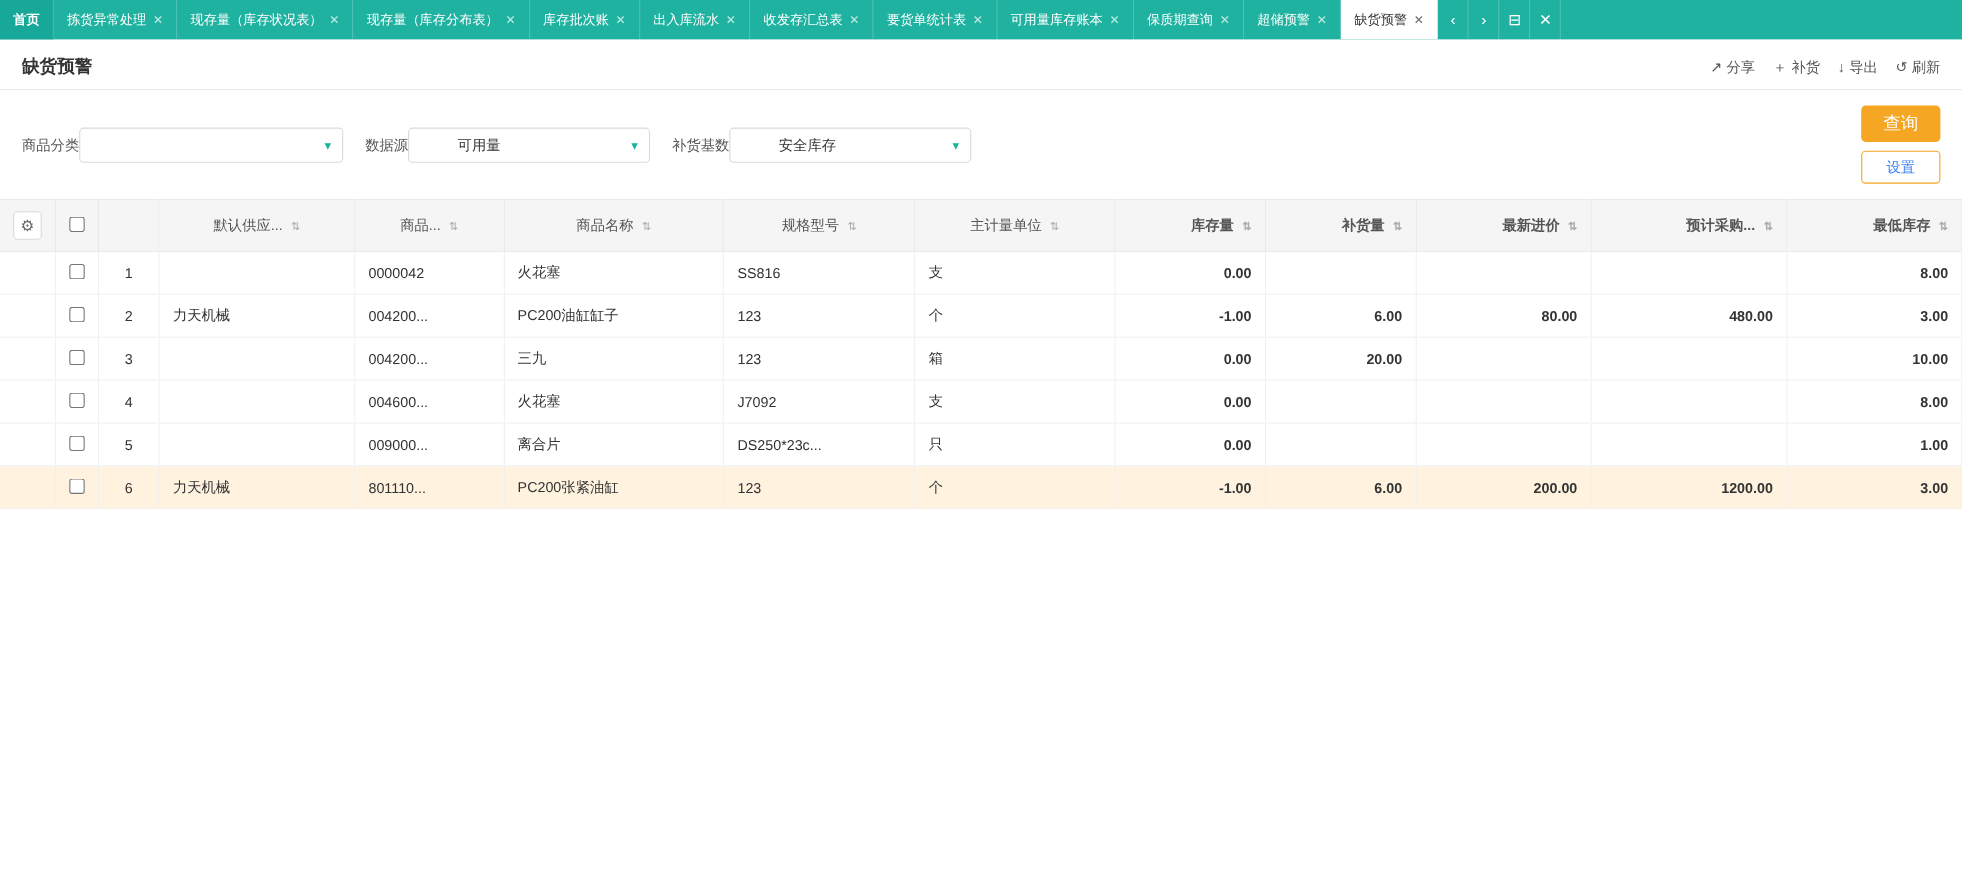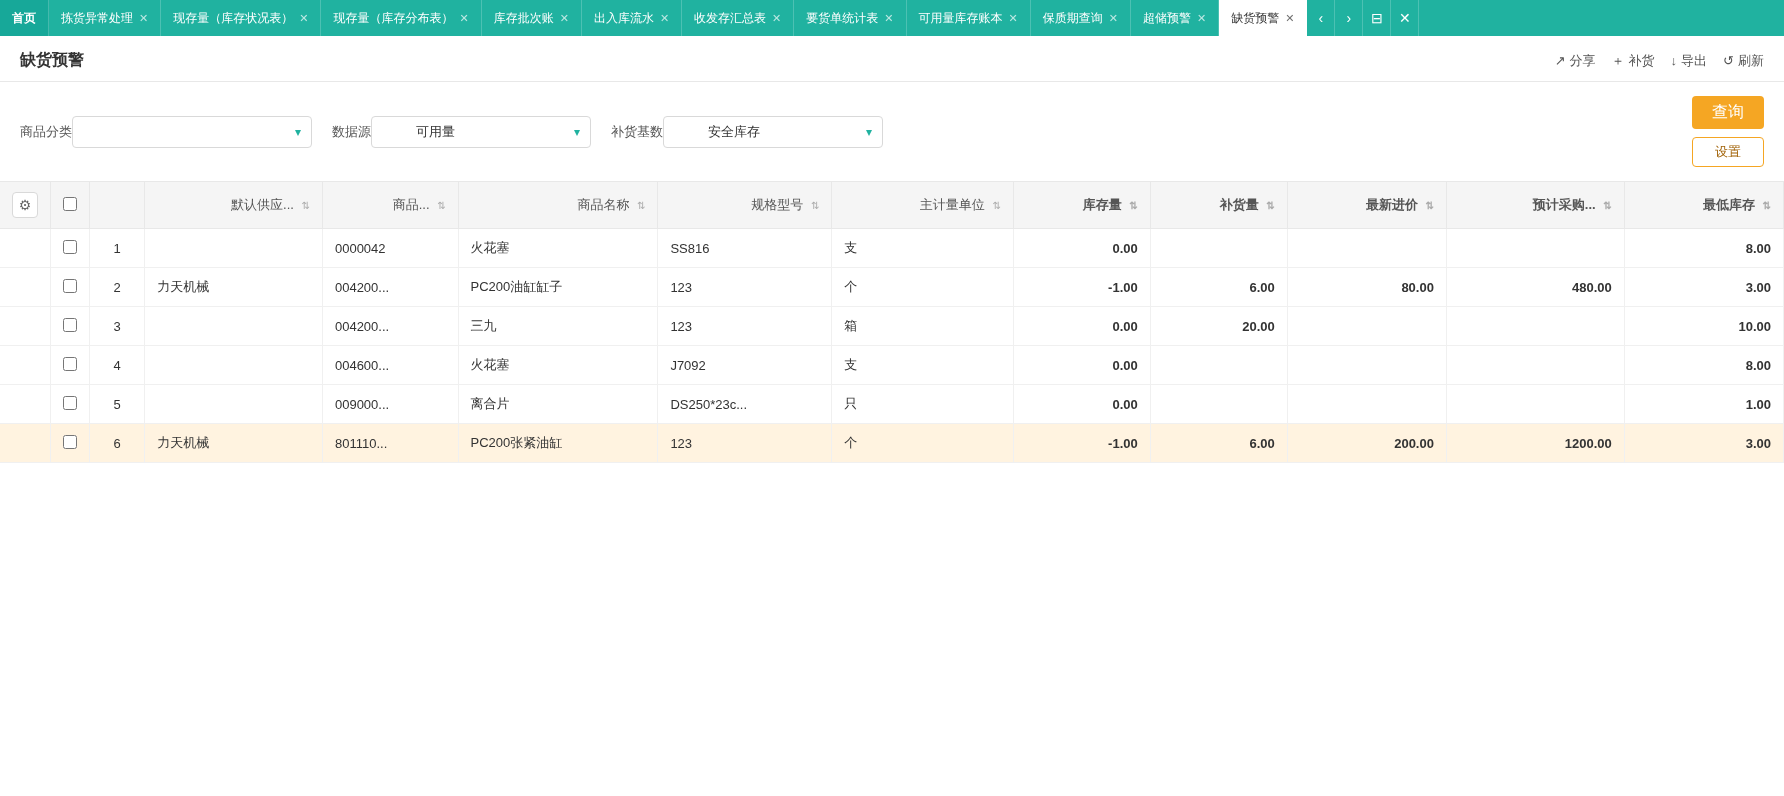--- a/index.html
+++ b/index.html
@@ -136,21 +136,21 @@
       color: #fff;
       border: none;
       border-radius: 4px;
       padding: 6px 20px;
       font-size: 16px;
       cursor: pointer;
       white-space: nowrap;
     }
     .btn-settings {
       background: #fff;
-      color: #a16207;
+      color: #3b82f6;
       border: 1px solid #f5a623;
       border-radius: 4px;
       padding: 5px 16px;
       font-size: 13px;
       cursor: pointer;
       white-space: nowrap;
     }
 
     .action-buttons {
       display: flex;
@@ -169,21 +169,21 @@
       border-collapse: collapse;
       font-size: 13px;
     }
     thead tr {
       background: #f5f5f5;
       border-top: 1px solid #e8e8e8;
       border-bottom: 1px solid #e8e8e8;
     }
     thead th {
       padding: 10px 12px;
-      text-align: right;
+      text-align: center;
       font-weight: normal;
       color: #555;
       white-space: nowrap;
       border-right: 1px solid #e8e8e8;
       position: relative;
     }
     thead th.sortable { cursor: pointer; }
     thead th .sort-icon { color: #aaa; margin-left: 4px; font-size: 10px; }
     tbody tr {
       border-bottom: 1px solid #f0f0f0;

